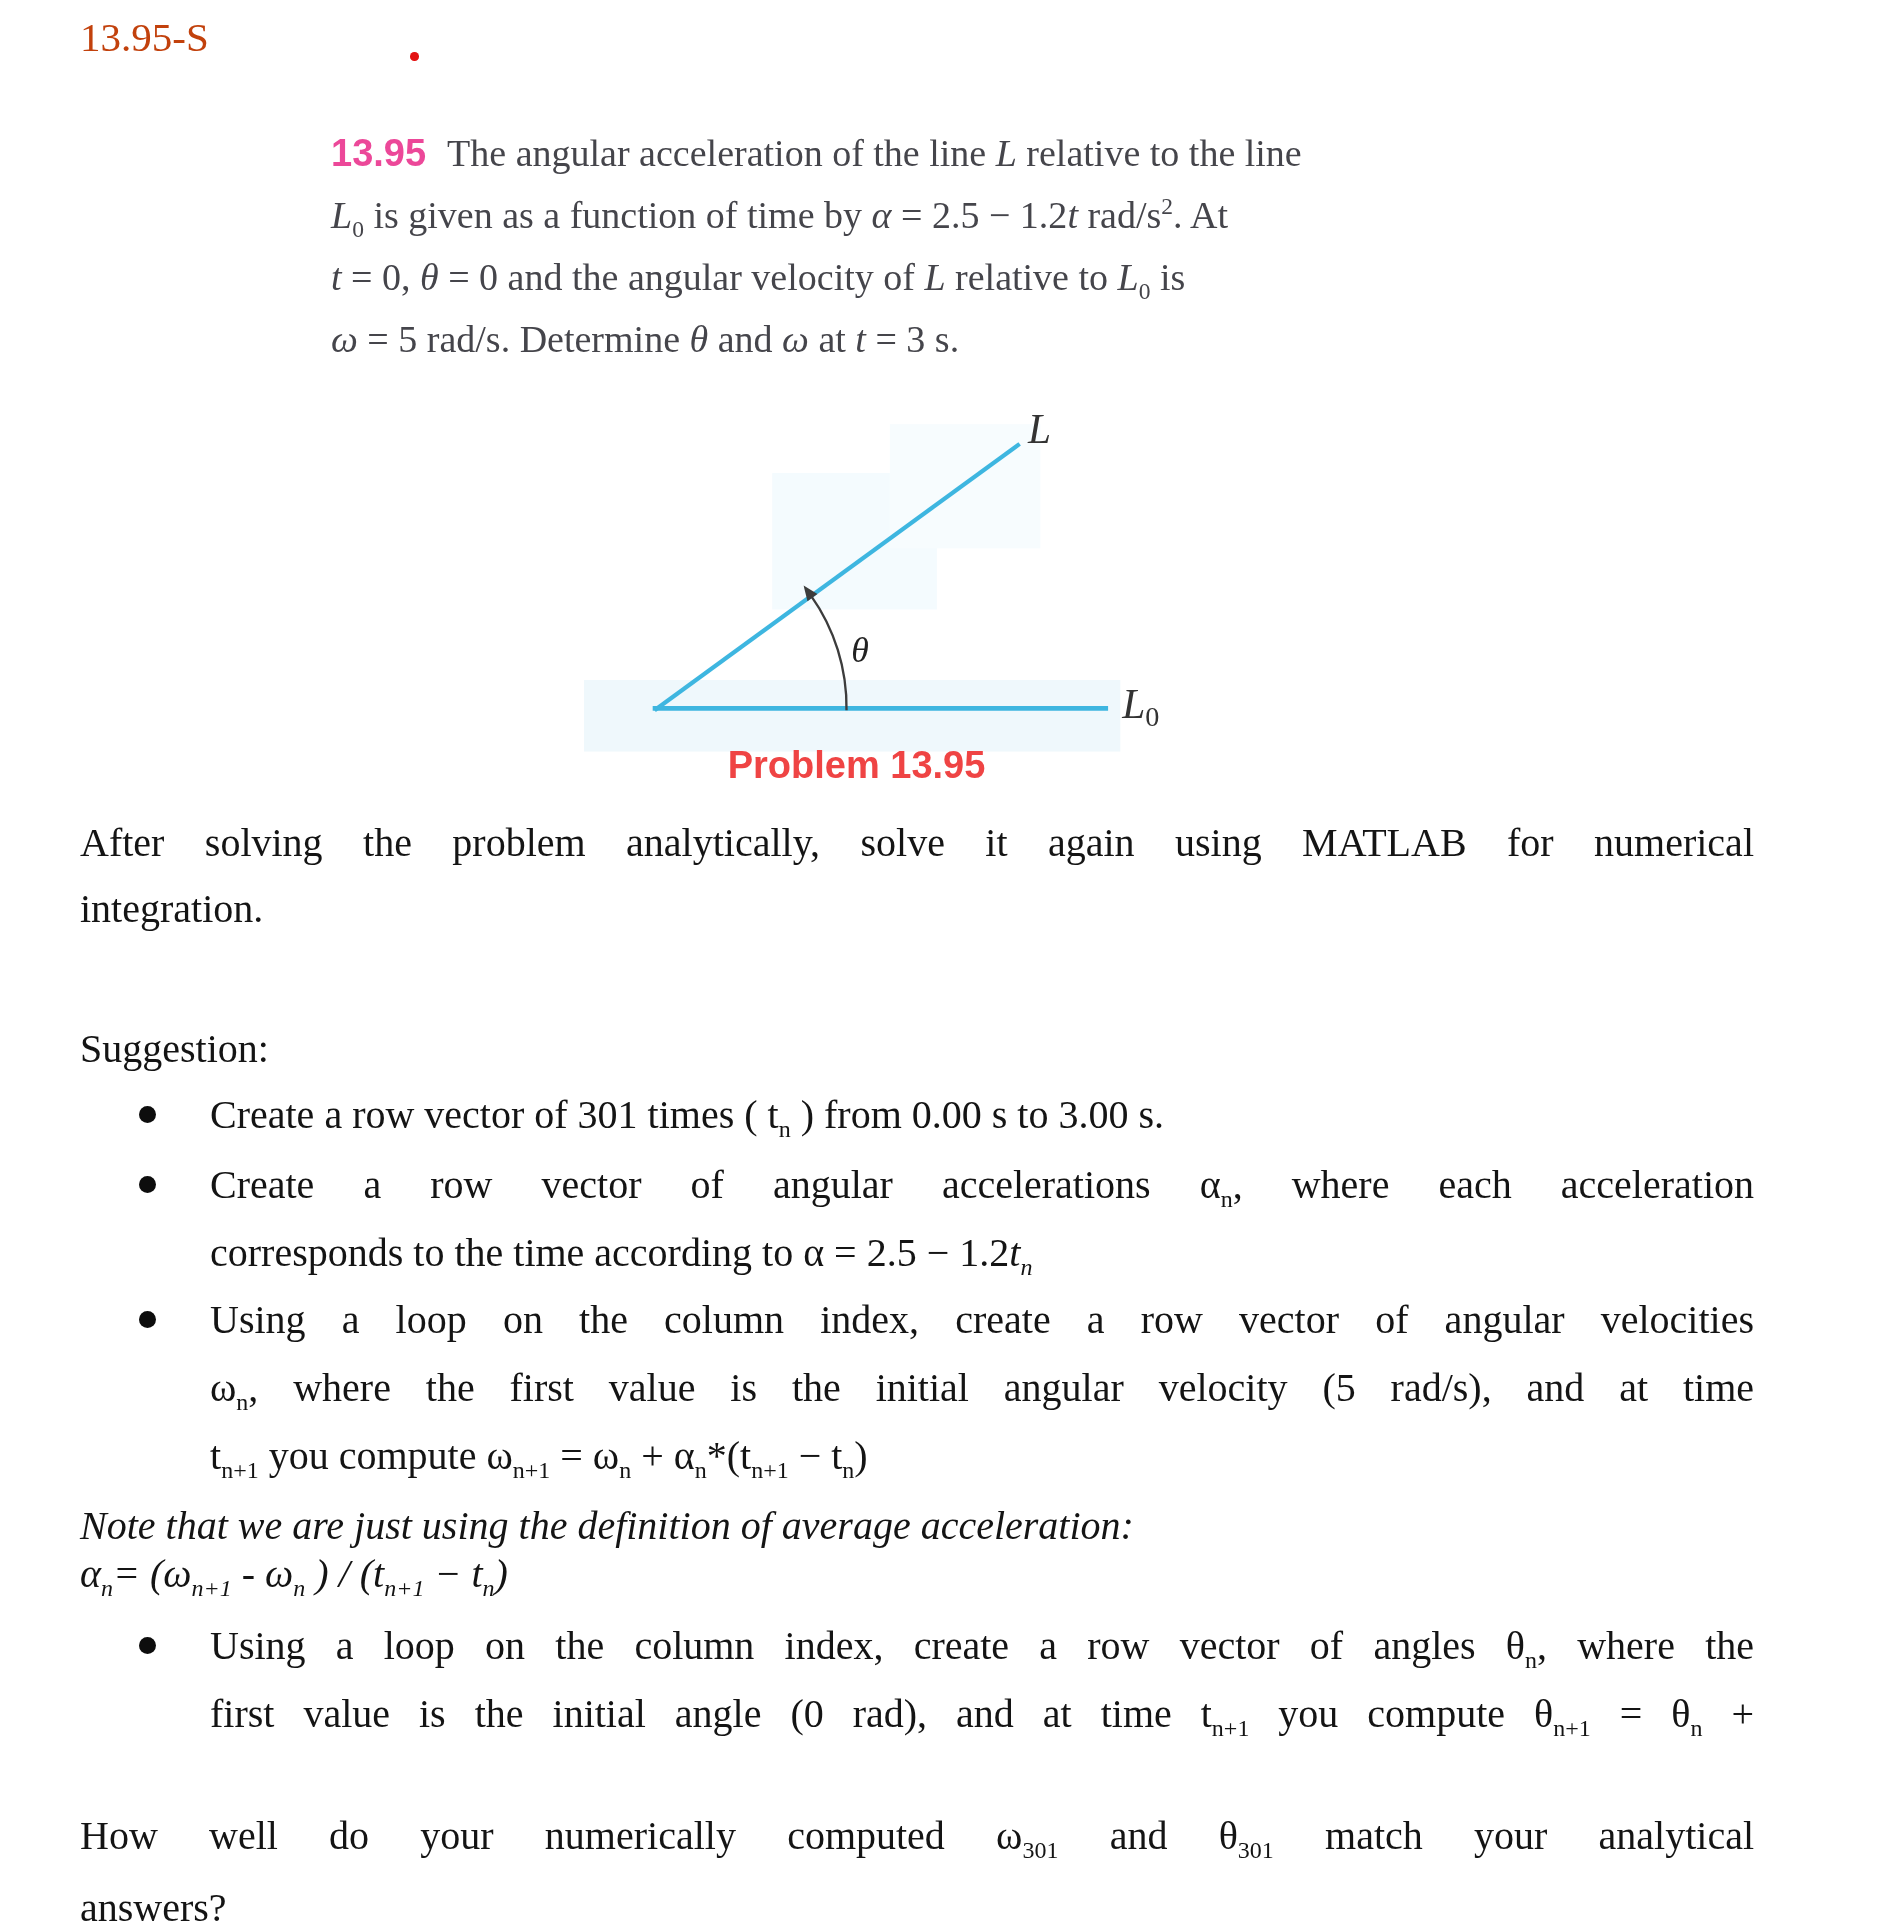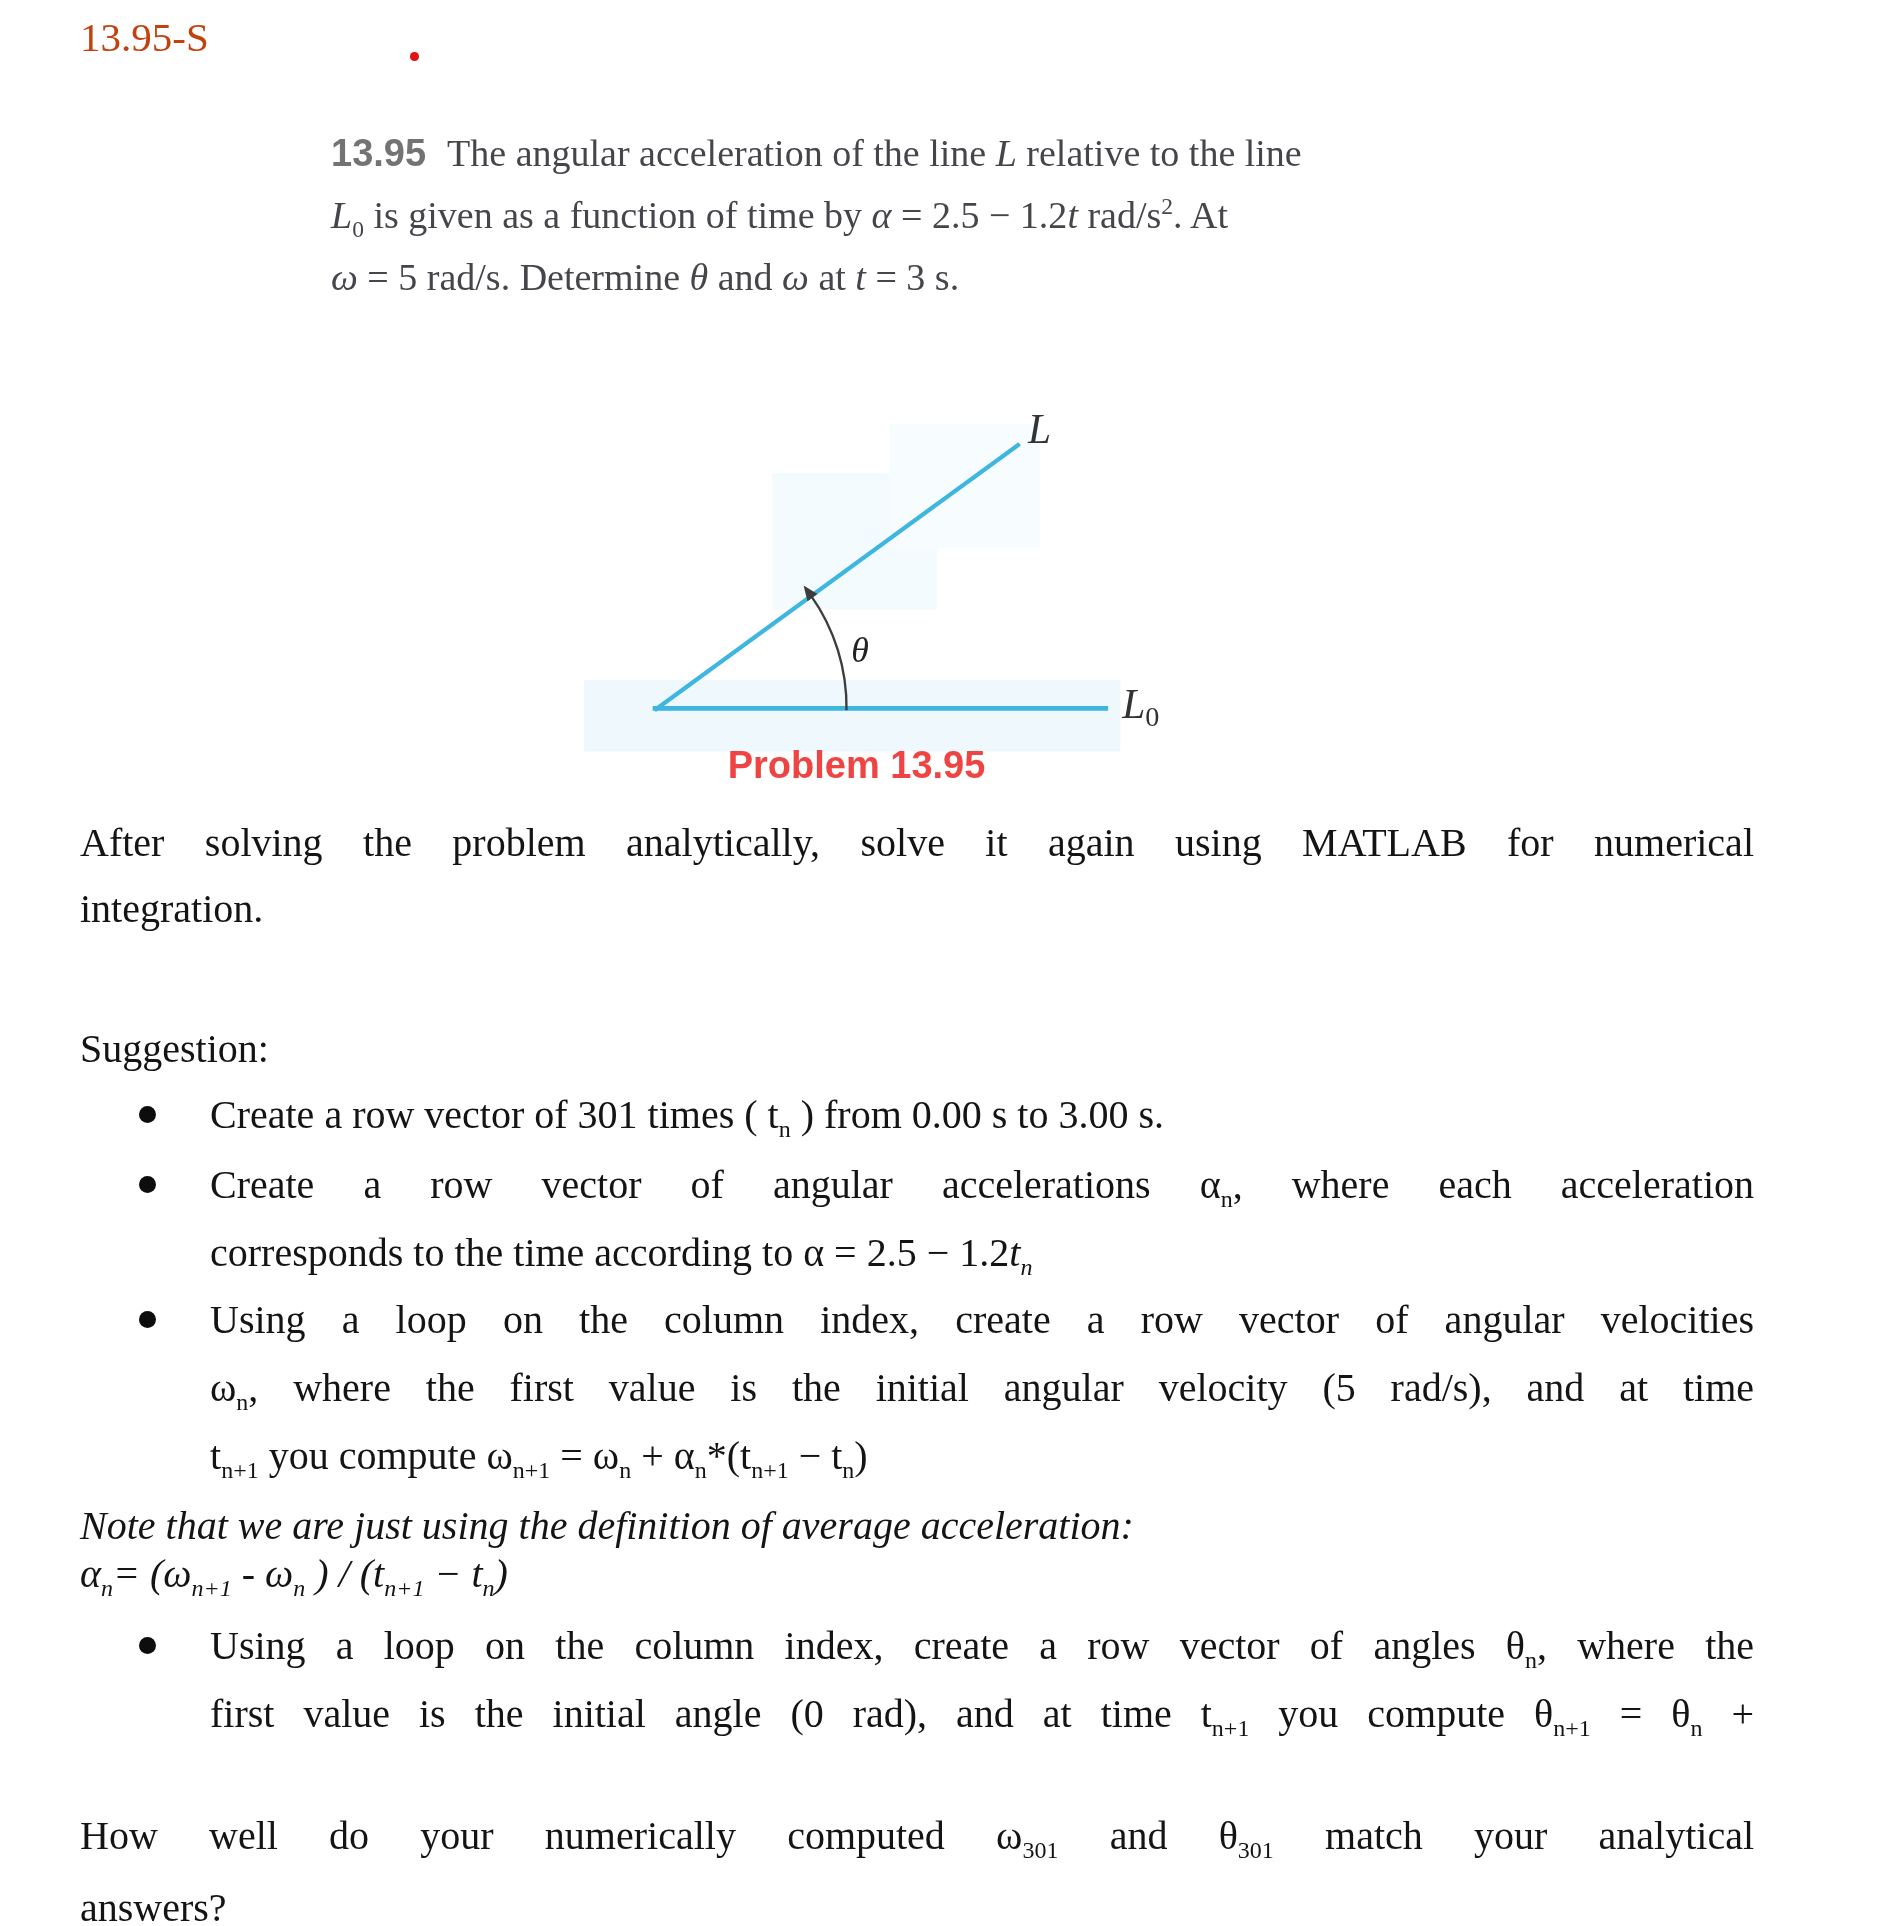--- a/index.html
+++ b/index.html
@@ -9,21 +9,21 @@
     overflow:hidden;
   }
   .abs{position:absolute;}
   
   #doc-label{left:80px;top:13px;font-size:41px;color:#c2410c;}
   #red-dot{left:410px;top:52px;width:8.5px;height:8.5px;border-radius:50%;background:#e31212;}
   
   #excerpt{left:331px;top:122px;width:1243px;font-size:38px;line-height:62px;color:#45454b;}
   #excerpt .num{
     font-family:"Liberation Sans","DejaVu Sans",sans-serif;font-weight:700;
-    color:#737373;margin-right:21px;
+    color:#ec4899;margin-right:21px;
   }
   #excerpt sub,#excerpt sup{font-size:0.62em;}
   
   #figure-svg{left:584px;top:388px;}
   #figure-caption{
     left:527px;top:744px;width:659px;text-align:center;
     font-family:"Liberation Sans","DejaVu Sans",sans-serif;font-weight:700;
     font-size:38px;color:#ef4444;
   }
   
@@ -48,20 +48,21 @@
 </style>
 </head>
 <body>
 
 <div class="abs" id="doc-label">13.95-S</div>
 <div class="abs" id="red-dot"></div>
 
 <div class="abs" id="excerpt">
   <div><span class="num">13.95</span><span>The angular acceleration of the line <i>L</i> relative to the line</span></div>
   <div><i>L</i><sub>0</sub> is given as a function of time by <i>α</i> = 2.5 − 1.2<i>t</i> rad/s<sup>2</sup>. At</div>
+  <div><i>t</i> = 0, <i>θ</i> = 0 and the angular velocity of <i>L</i> relative to <i>L</i><sub>0</sub> is</div>
   <div><i>ω</i> = 5 rad/s. Determine <i>θ</i> and <i>ω</i> at <i>t</i> = 3 s.</div>
 </div>
 
 <svg class="abs" id="figure-svg" width="621" height="411" viewBox="0 0 660 436">
   <rect x="-10" y="310" width="580" height="76" fill="#eff8fc"></rect>
   <rect x="200" y="90" width="175" height="145" fill="#f4fbfe"></rect>
   <rect x="325" y="38" width="160" height="132" fill="#f7fcfe"></rect>
   <line x1="73" y1="340" x2="557" y2="340" stroke-width="5" stroke="#3eb6e0"></line>
   <line x1="75" y1="342" x2="463" y2="59" stroke-width="4.5" stroke="#3eb6e0"></line>
   <path d="M 279 342 A 205 205 0 0 0 241 220" fill="none" stroke-width="2.5" stroke="#3c3c3c"></path>

